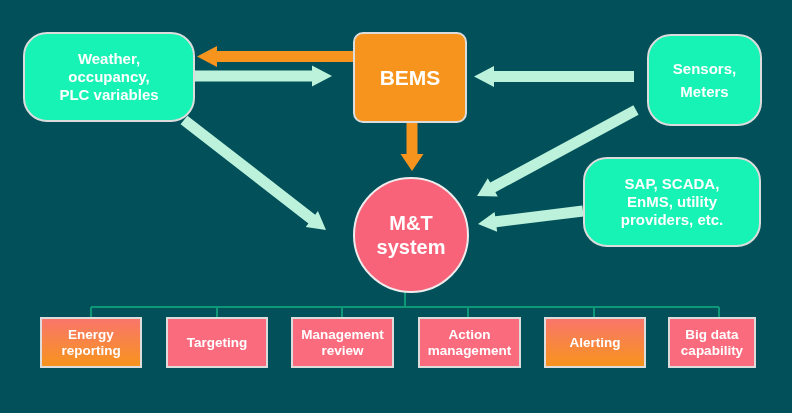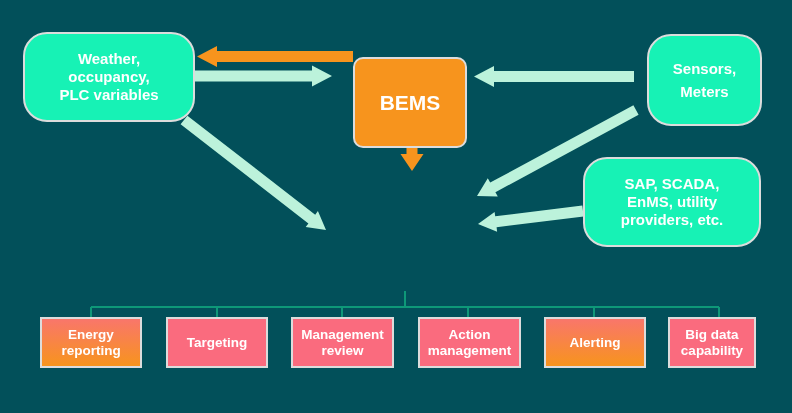--- a/index.html
+++ b/index.html
@@ -20,21 +20,21 @@
     text-align: center;
     color: var(--text, #fff);
     font-weight: bold;
     white-space: pre-line;
     box-sizing: border-box;
     border: 2px solid var(--border, #DCDCDC);
   }
   .mint-box  { background: var(--mint, #17F2B5); border-radius: 24px; font-size: 15px; line-height: 1.2; }
   #weather-box { left: 23px;  top: 32px;  width: 172px; height: 90px; }
   #bems-box    { left: 353px; top: 32px;  width: 114px; height: 91px;
-                 background: var(--orange, #F7941D); border-radius: 10px; font-size: 21px; margin-top: 25px; }
+                 background: var(--orange, #F7941D); border-radius: 10px; font-size: 21px; }
   #sensors-box { left: 610px; top: 34px;  width: 115px; height: 92px; line-height: 1.55; margin-left: 37px; }
   #sap-box     { left: 583px; top: 157px; width: 178px; height: 90px; line-height: 1.18; }
   #mt-circle   { left: 353px; top: 177px; width: 116px; height: 116px;
                  background: var(--pink, #F9637A); border-radius: 50%;
                  border-color: #EDEDED; font-size: 20px; line-height: 1.2; }
   #control-loop-label {
     position: absolute; left: 193px; top: 26px; width: 150px;
     text-align: center; color: var(--text, #fff);
     font-size: 17px; font-weight: bold;
   }
@@ -86,20 +86,22 @@
 
   <div class="node" id="bems-box">BEMS</div>
 
   <div class="node mint-box" id="sensors-box">Sensors,
 Meters</div>
 
   <div class="node mint-box" id="sap-box">SAP, SCADA,
 EnMS, utility
 providers, etc.</div>
 
+  <div class="node" id="mt-circle">M&amp;T
+system</div>
 
   <div class="cap cap-orange" id="cap-0">Energy
 reporting</div>
   <div class="cap cap-pink" id="cap-1">Targeting</div>
   <div class="cap cap-pink" id="cap-2">Management
 review</div>
   <div class="cap cap-orange" id="cap-4">Alerting</div>
   <div class="cap cap-pink" id="cap-3">Action
 management</div>
   <div class="cap cap-pink" id="cap-5">Big data

